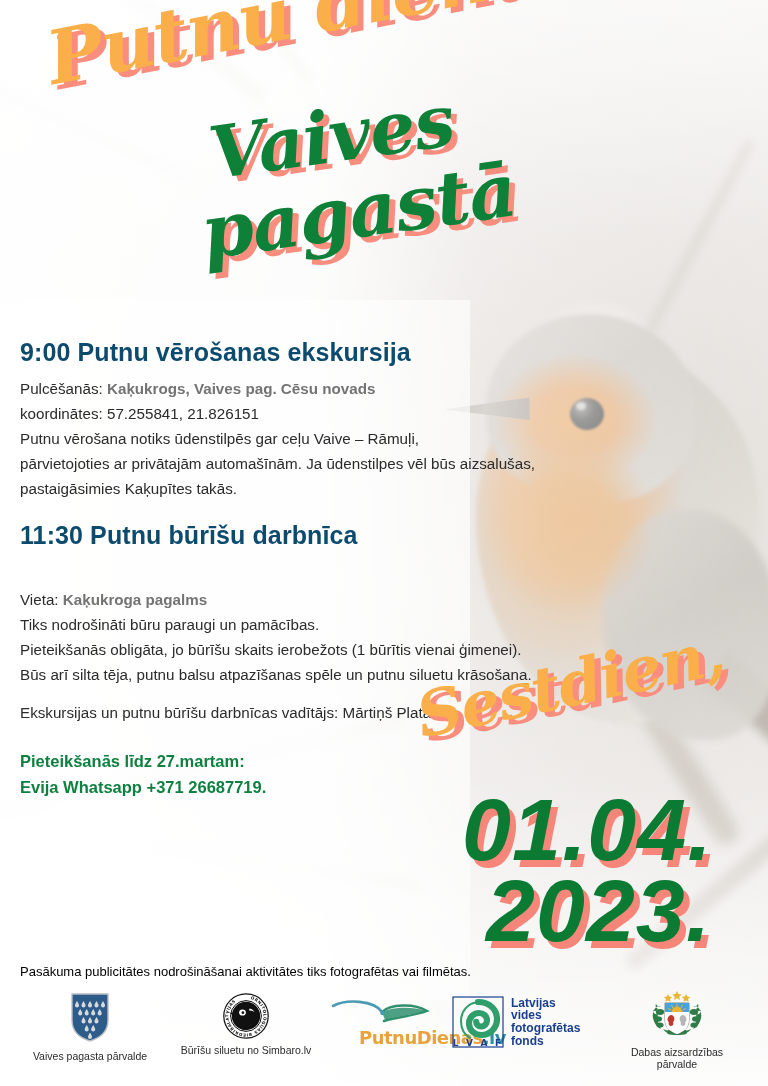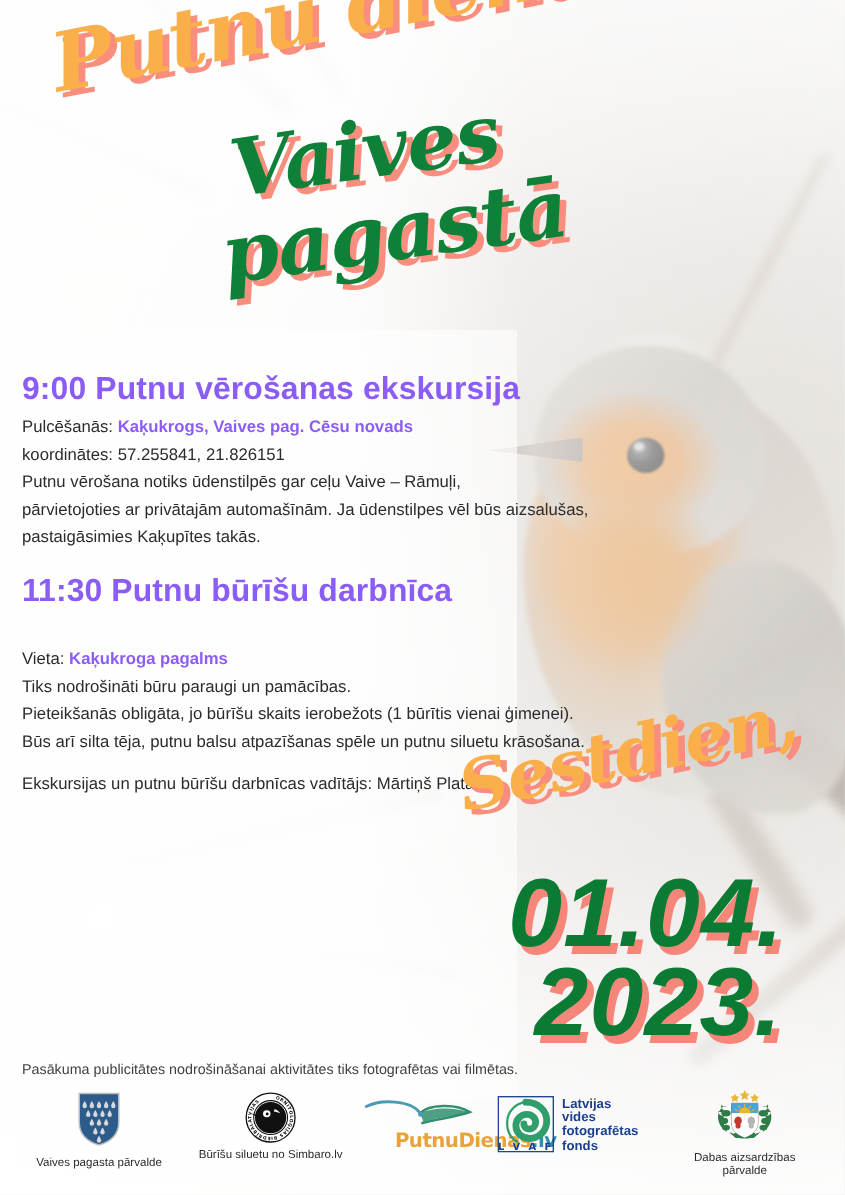--- a/index.html
+++ b/index.html
@@ -139,35 +139,35 @@
   .date-line{
     position:relative;font-family:"Liberation Sans", sans-serif;font-style:italic;font-weight:700;
     font-size:88px;line-height:.92;letter-spacing:1px;white-space:nowrap;
   }
   .date-line .sh{position:absolute;left:6px;top:7px;color:#f7867a;z-index:1;}
   .date-line .fg{position:relative;z-index:2;color:#0b7a33;}
   #date-line2{margin-left:24px;}
 
   
   .sec-head{
-    position:absolute;color:#8b5cf6;font-weight:700;font-size:29px;letter-spacing:.1px;
+    position:absolute;color:#0c4a6e;font-weight:700;font-size:25px;letter-spacing:.1px;
   }
   #head-1{left:20px;top:338px;}
   #head-2{left:20px;top:521px;}
 
   .body-block{position:absolute;left:20px;color:#2b2b2b;font-size:15.2px;line-height:25px;}
   #body-1{top:376px;}
   #body-2{top:587px;}
   #leader-line{position:absolute;left:20px;top:700px;color:#2b2b2b;font-size:15.2px;line-height:25px;}
   #signup-block{position:absolute;left:20px;top:748px;color:#0e8040;font-weight:700;font-size:16.5px;line-height:26px;}
-  .body-block b{font-weight:700;color:#8b5cf6;}
+  .body-block b{font-weight:700;color:#737373;}
 
   
   #photo-notice{
-    position:absolute;left:20px;top:964px;color:#404040;font-size:13px;
+    position:absolute;left:20px;top:964px;color:#000000;font-size:13px;
   }
   .logos{
     position:absolute;left:0;top:992px;width:768px;height:90px;
   }
   .logo{position:absolute;text-align:center;}
   .logo .cap{color:#2b2b2b;font-size:10.5px;line-height:12px;margin-top:4px;display:block;}
 
   #logo-vaives{left:22px;top:0;width:136px;}
   #logo-lob{left:166px;top:0;width:160px;}
   #logo-putnudienas{left:330px;top:8px;width:110px;}
@@ -262,20 +262,24 @@
     <div class="sec-head" id="head-2">11:30 Putnu būrīšu darbnīca</div>
     <div class="body-block" id="body-2">
         <div><span>Vieta: </span><b>Kaķukroga pagalms</b></div>
         <div><span>Tiks nodrošināti būru paraugi un pamācības.</span></div>
         <div><span>Pieteikšanās obligāta, jo būrīšu skaits ierobežots (1 būrītis vienai ģimenei).</span></div>
         <div><span>Būs arī silta tēja, putnu balsu atpazīšanas spēle un putnu siluetu krāsošana.</span></div>
       </div>
 
     <div id="leader-line">Ekskursijas un putnu būrīšu darbnīcas vadītājs: Mārtiņš Platacis</div>
 
+    <div id="signup-block">
+      <div>Pieteikšanās līdz 27.martam:</div>
+      <div>Evija Whatsapp +371 26687719.</div>
+    </div>
 
     <div class="script" id="weekday">
       <span class="lay">
         <span class="sh">Sestdien,</span>
         <span class="fg">Sestdien,</span>
       </span>
     </div>
 
     <div class="date-block">
       <div class="date-line" id="date-line1">

